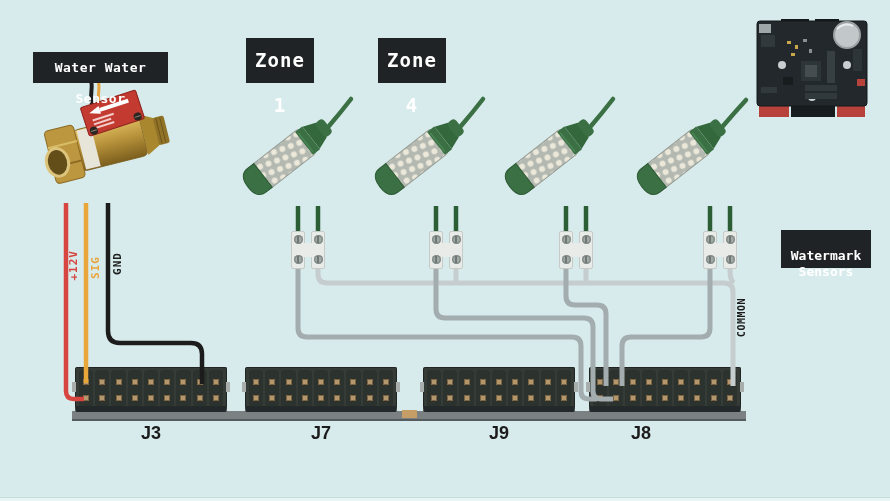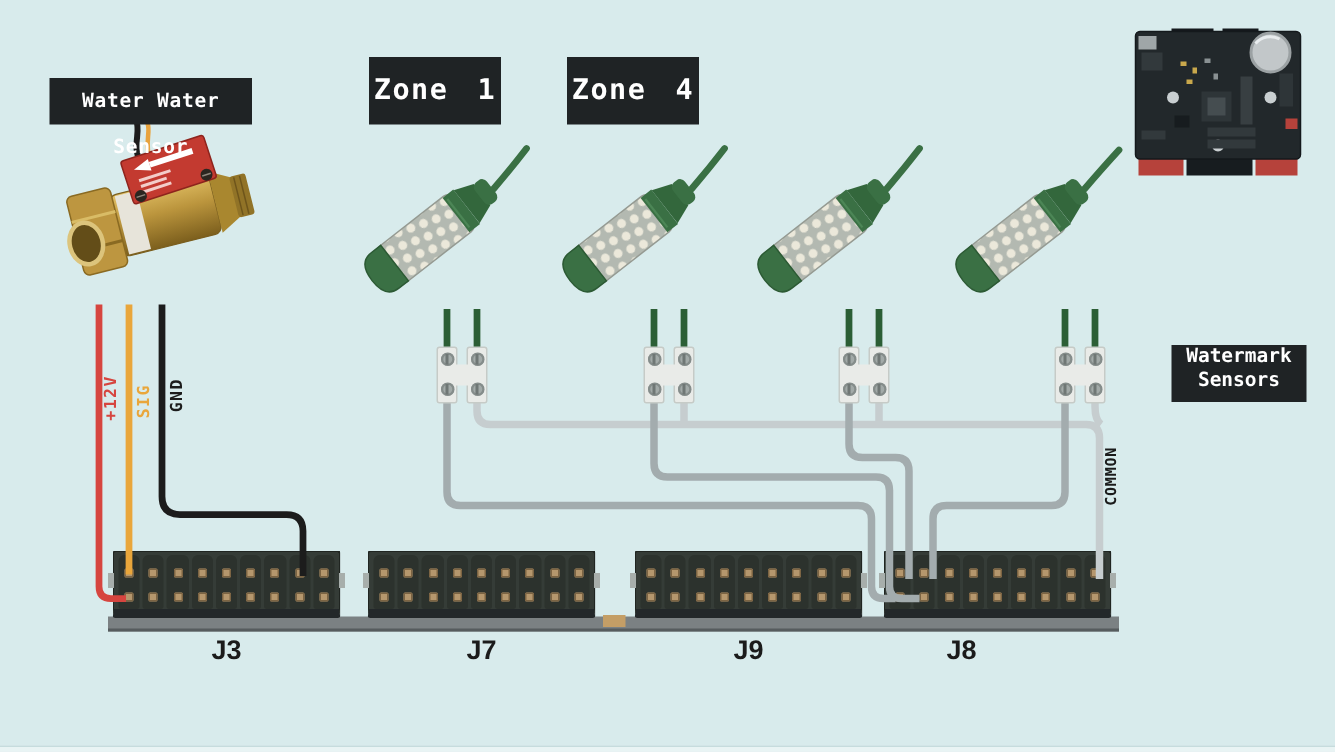--- a/index.html
+++ b/index.html
@@ -2,22 +2,22 @@
 <html><head>
 <meta charset="utf-8">
 <style>
   html,body{margin:0;padding:0;}
   #stage{position:relative;width:890px;height:501px;background:#d8ebec;overflow:hidden;
          font-family:"DejaVu Sans Mono",monospace;}
   
   .tagbox{position:absolute;background:#1f2325;color:#fff;text-align:center;z-index:5;
           font-weight:bold;box-sizing:border-box;}
   .tag-flow{left:33px;top:52px;width:135px;height:31px;line-height:31px;font-size:13px;letter-spacing:.5px;}
-  .tag-zone{top:38px;width:88px;height:45px;line-height:45px;font-size:19px;letter-spacing:1px;word-spacing:7px;}
-  .tag-watermark{left:781px;top:230px;width:90px;height:38px;font-size:13px;line-height:16px;padding-top:0;}
+  .tag-zone{top:38px;width:68px;height:45px;line-height:45px;font-size:19px;letter-spacing:1px;word-spacing:7px;}
+  .tag-watermark{left:781px;top:230px;width:90px;height:38px;font-size:13px;line-height:16px;padding-top:18px;}
   
   .vlabel{position:absolute;writing-mode:vertical-rl;transform:rotate(180deg);
           font-weight:bold;font-size:11px;letter-spacing:1px;z-index:5;}
   .common-label{left:736px;top:298px;font-size:10px;color:#1b1b1b;letter-spacing:.5px;}
   
   .rail{position:absolute;left:72px;top:411px;width:674px;height:8px;background:#7b8183;
         border-bottom:2px solid #565c5e;z-index:1;}
   .railclip{position:absolute;left:402px;top:410px;width:15px;height:8px;background:#c49e66;z-index:2;}
   .tblock{position:absolute;top:367px;width:152px;height:45px;background:#353c37;
           border:1px solid #202521;border-bottom:6px solid #23282a;border-radius:2px;

